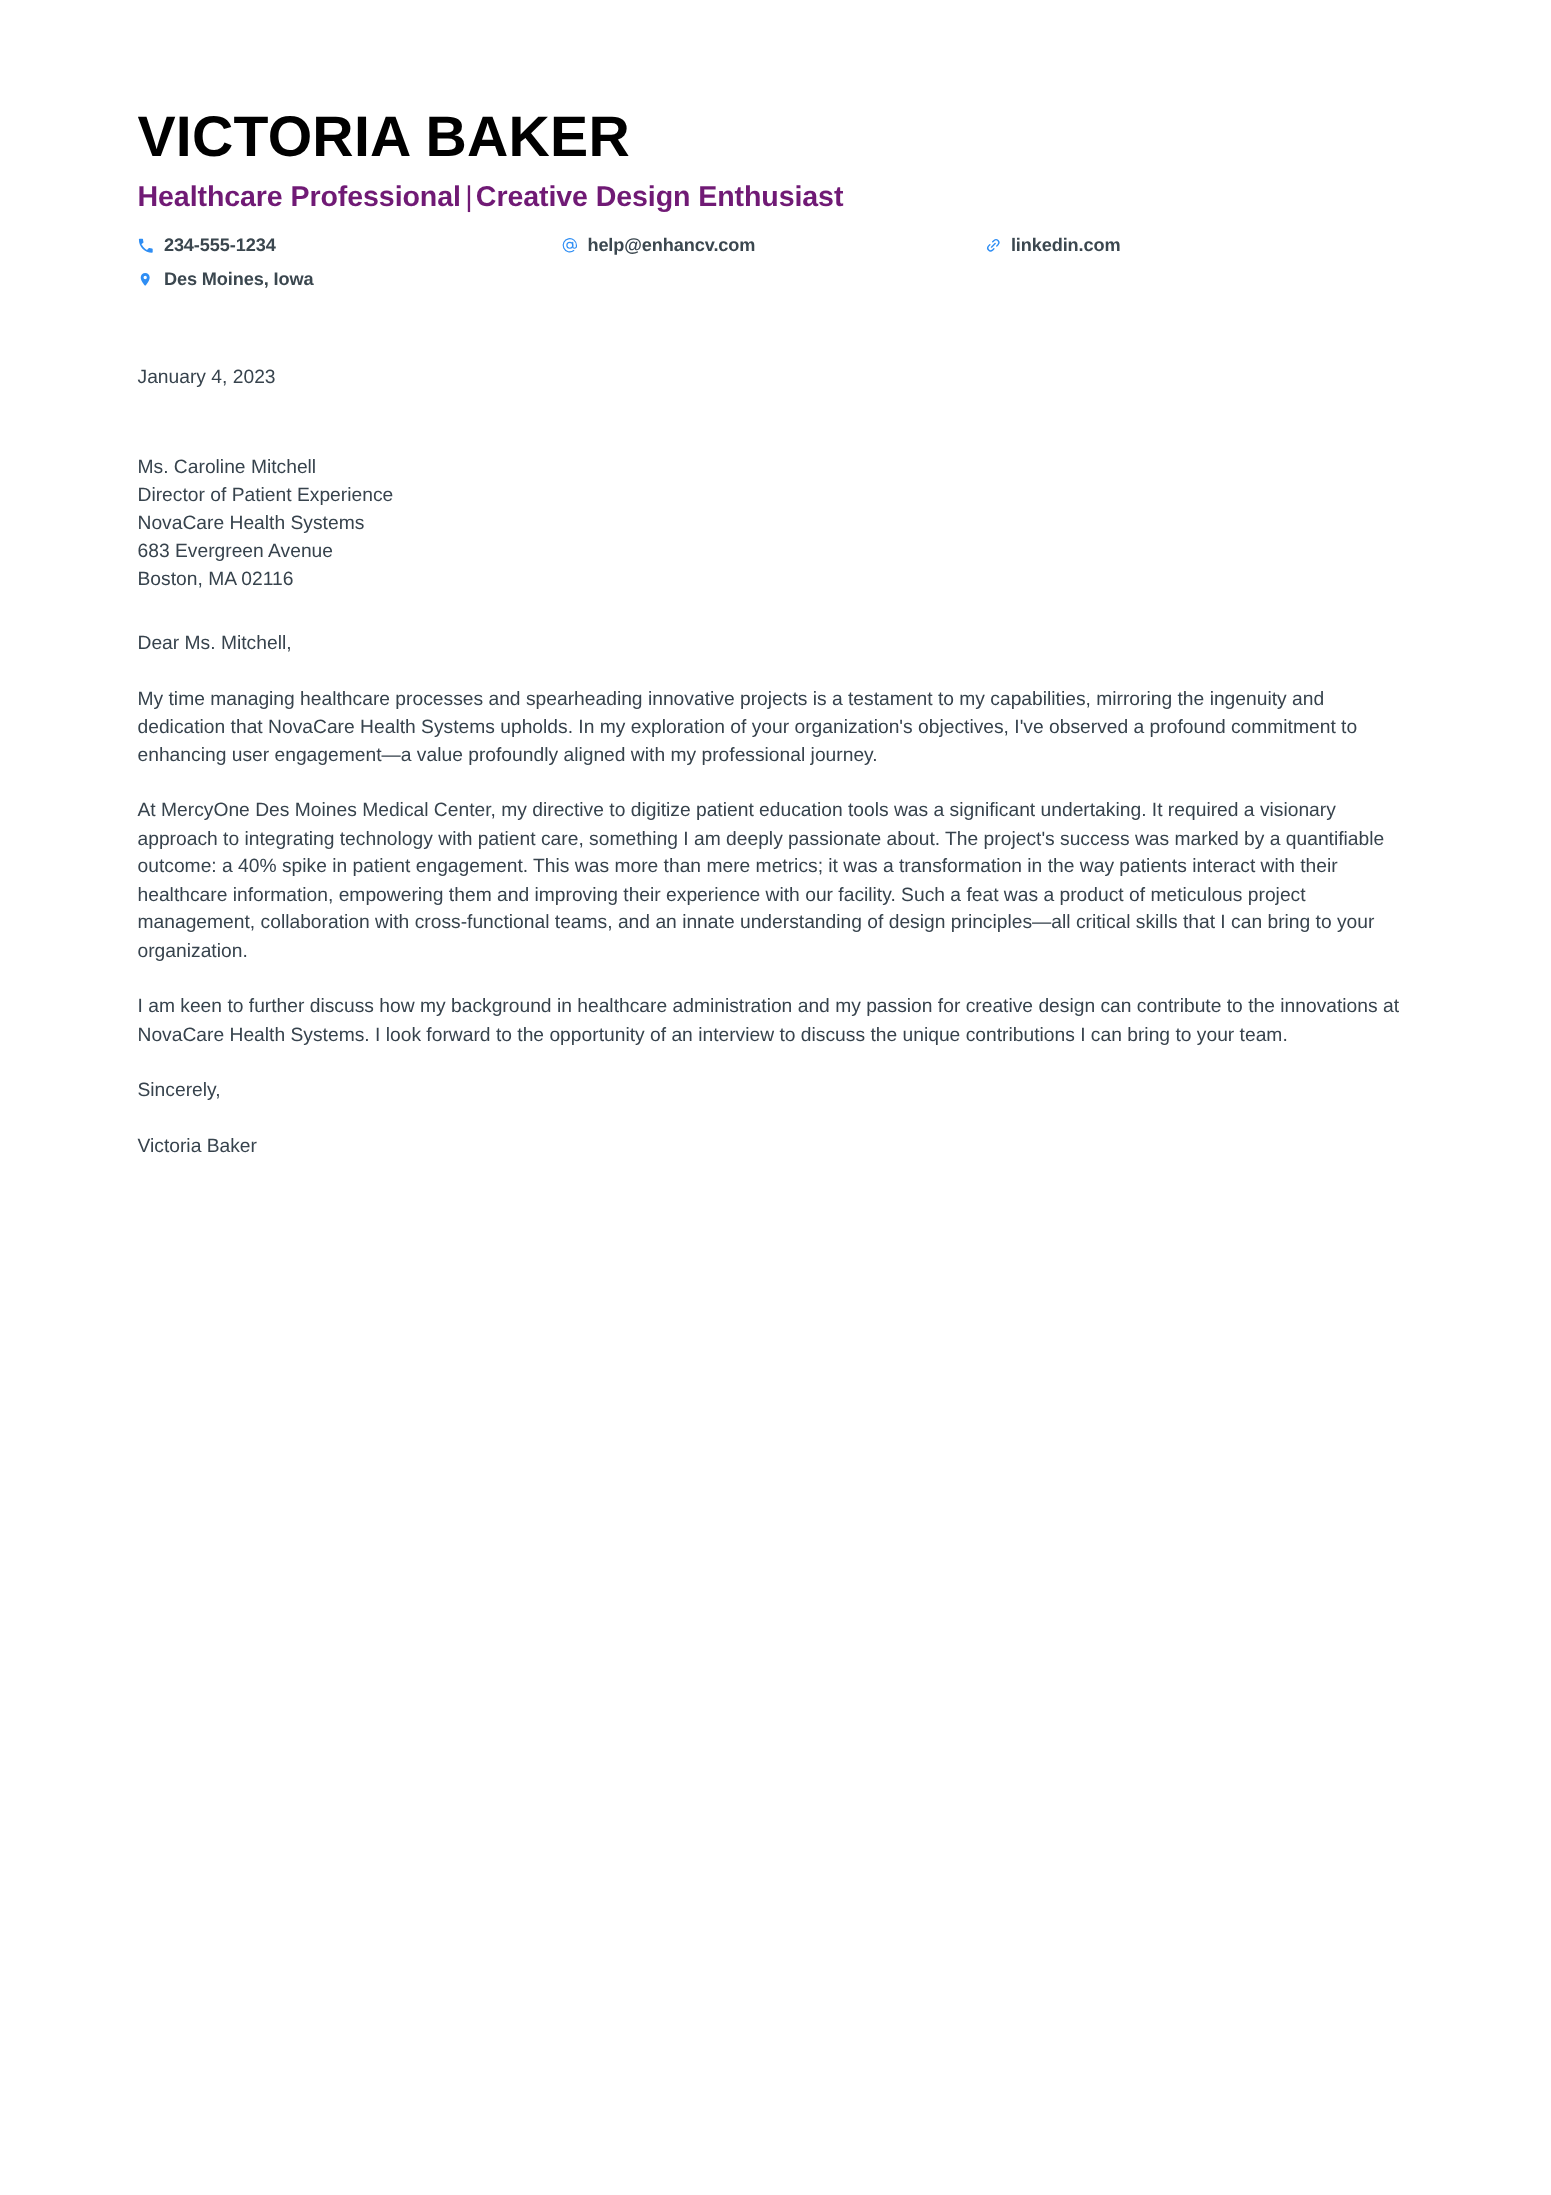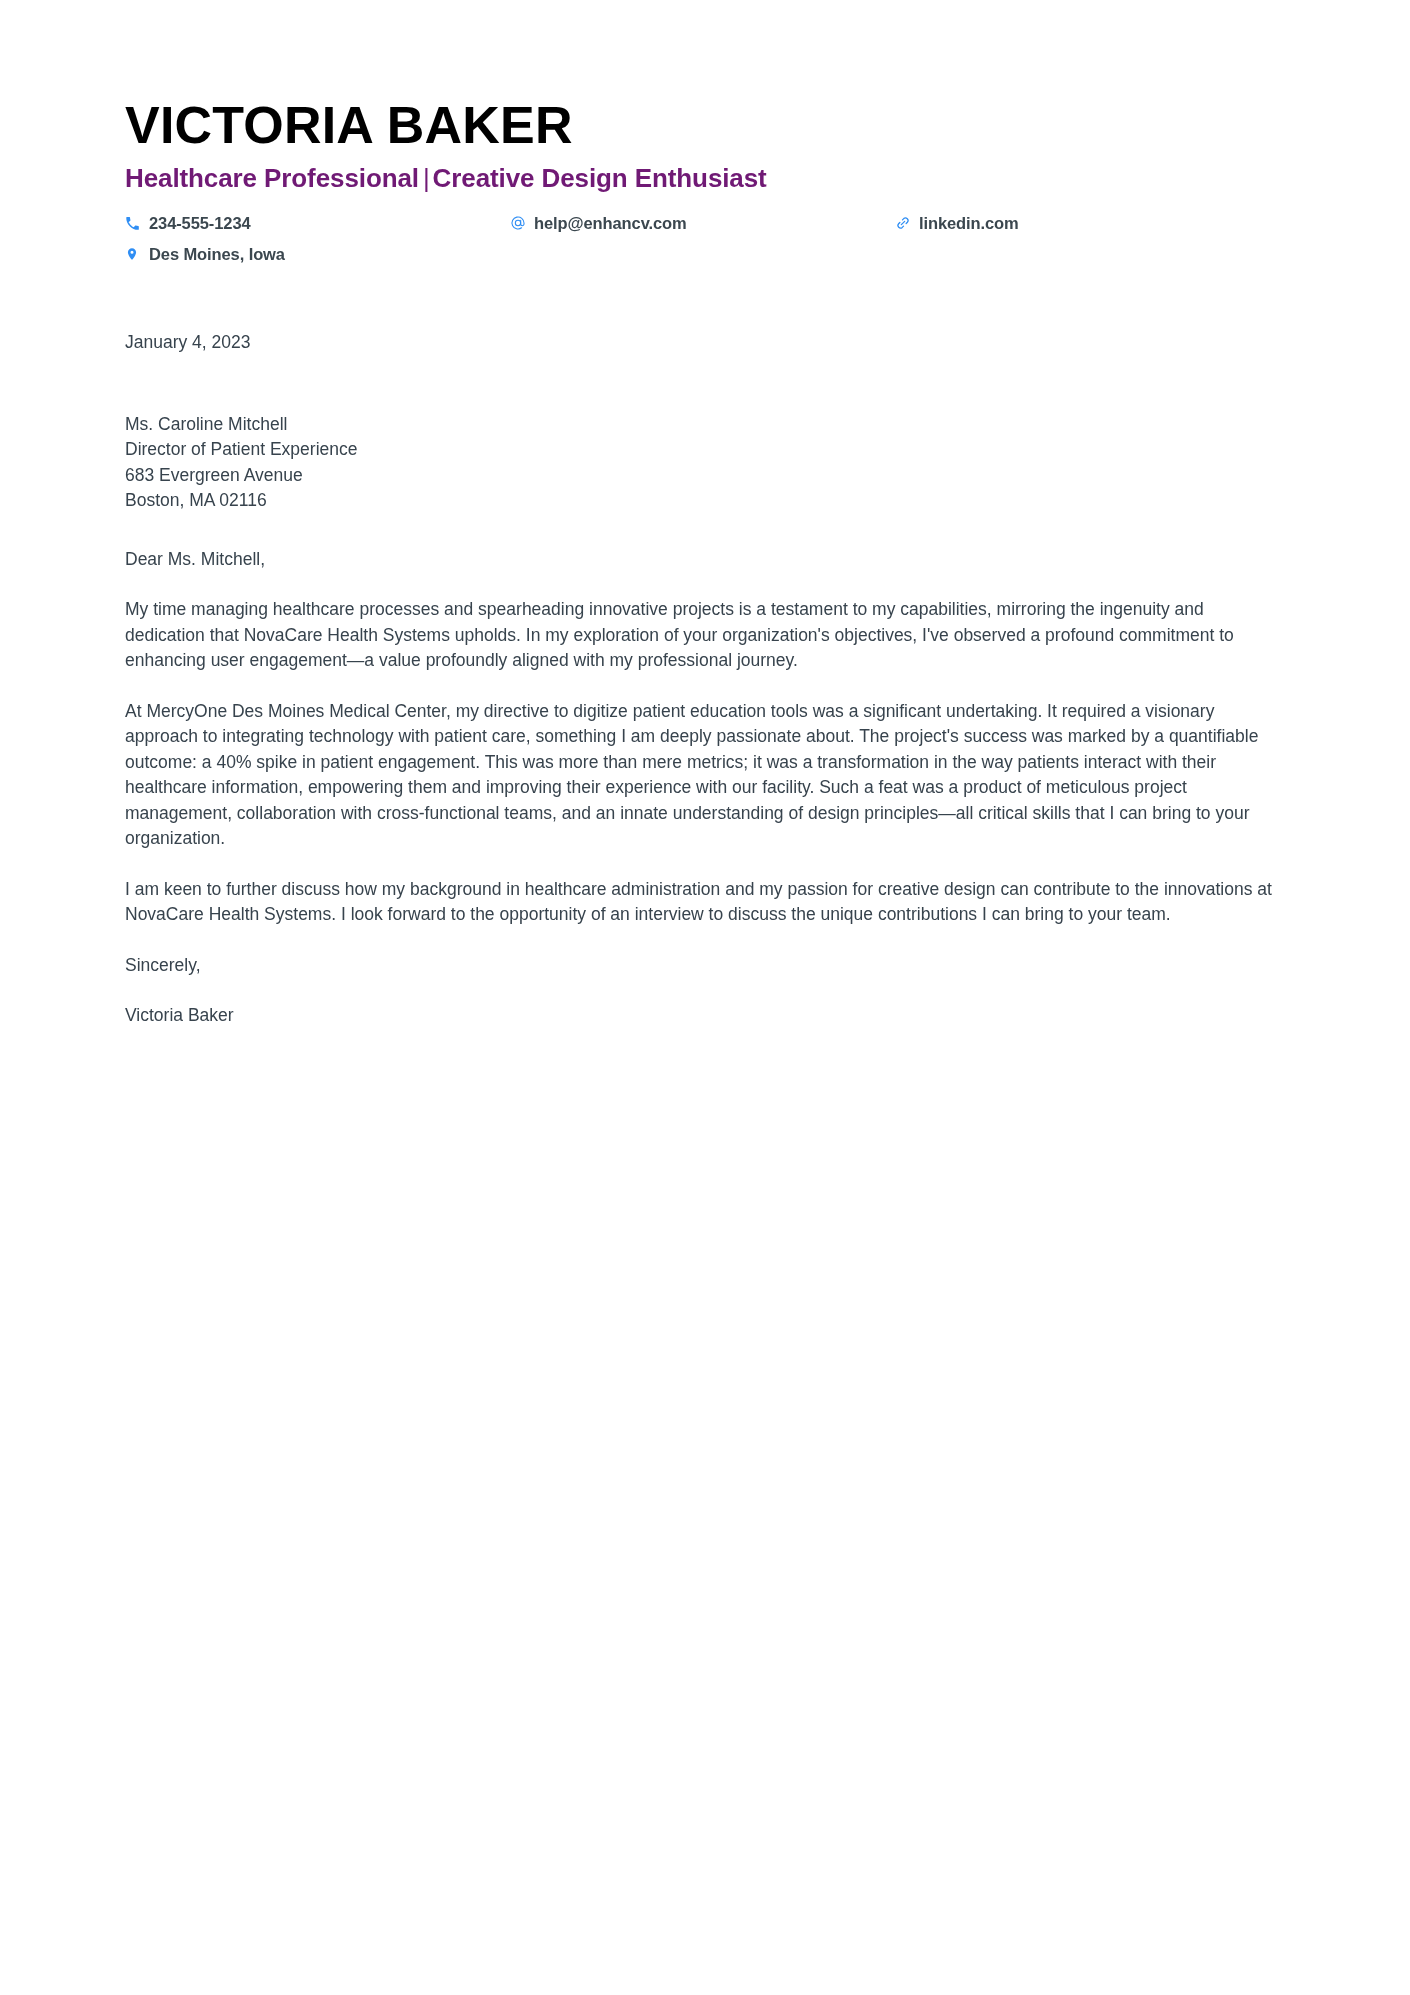--- a/index.html
+++ b/index.html
@@ -188,20 +188,21 @@
       </div>
     </div>
 
     <div class="letter">
 
       <p class="date">January 4, 2023</p>
 
       <div class="recipient">
         <p class="addr-line">Ms. Caroline Mitchell</p>
         <p class="addr-line">Director of Patient Experience</p>
+        <p class="addr-line">NovaCare Health Systems</p>
         <p class="addr-line">683 Evergreen Avenue</p>
         <p class="addr-line">Boston, MA 02116</p>
       </div>
 
       <p class="salutation">Dear Ms. Mitchell,</p>
 
       <p class="para">My time managing healthcare processes and spearheading innovative projects is a testament to my capabilities, mirroring the ingenuity and dedication that NovaCare Health Systems upholds. In my exploration of your organization's objectives, I've observed a profound commitment to enhancing user engagement—a value profoundly aligned with my professional journey.</p>
       <p class="para">At MercyOne Des Moines Medical Center, my directive to digitize patient education tools was a significant undertaking. It required a visionary approach to integrating technology with patient care, something I am deeply passionate about. The project's success was marked by a quantifiable outcome: a 40% spike in patient engagement. This was more than mere metrics; it was a transformation in the way patients interact with their healthcare information, empowering them and improving their experience with our facility. Such a feat was a product of meticulous project management, collaboration with cross-functional teams, and an innate understanding of design principles—all critical skills that I can bring to your organization.</p>
       <p class="para">I am keen to further discuss how my background in healthcare administration and my passion for creative design can contribute to the innovations at NovaCare Health Systems. I look forward to the opportunity of an interview to discuss the unique contributions I can bring to your team.</p>
 

